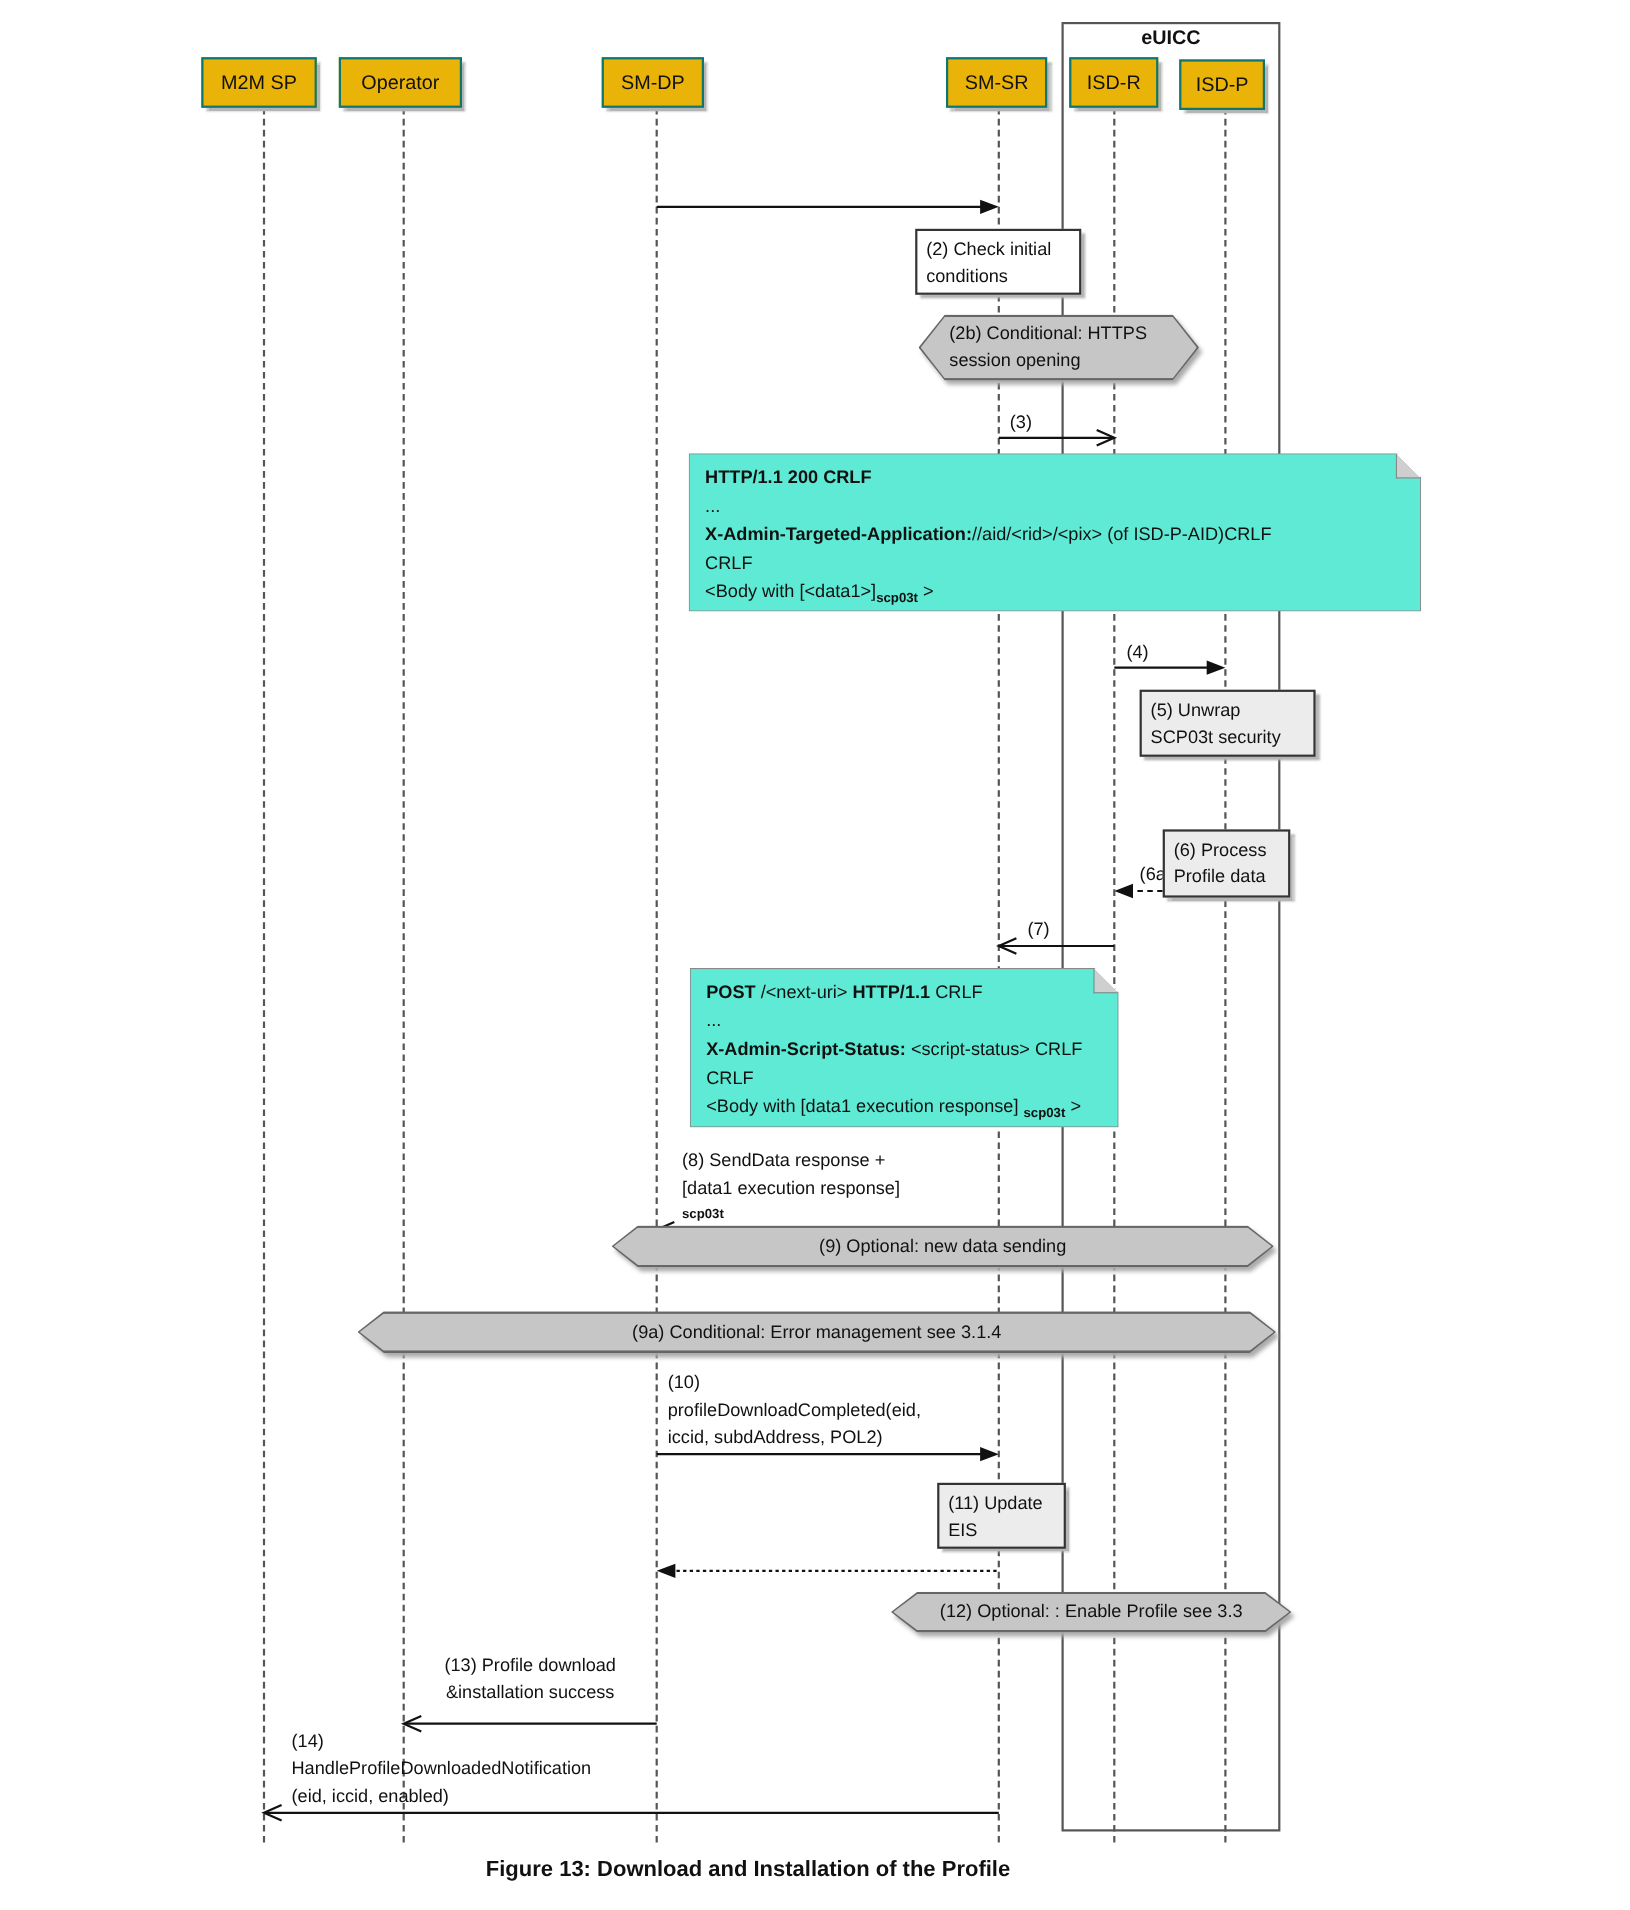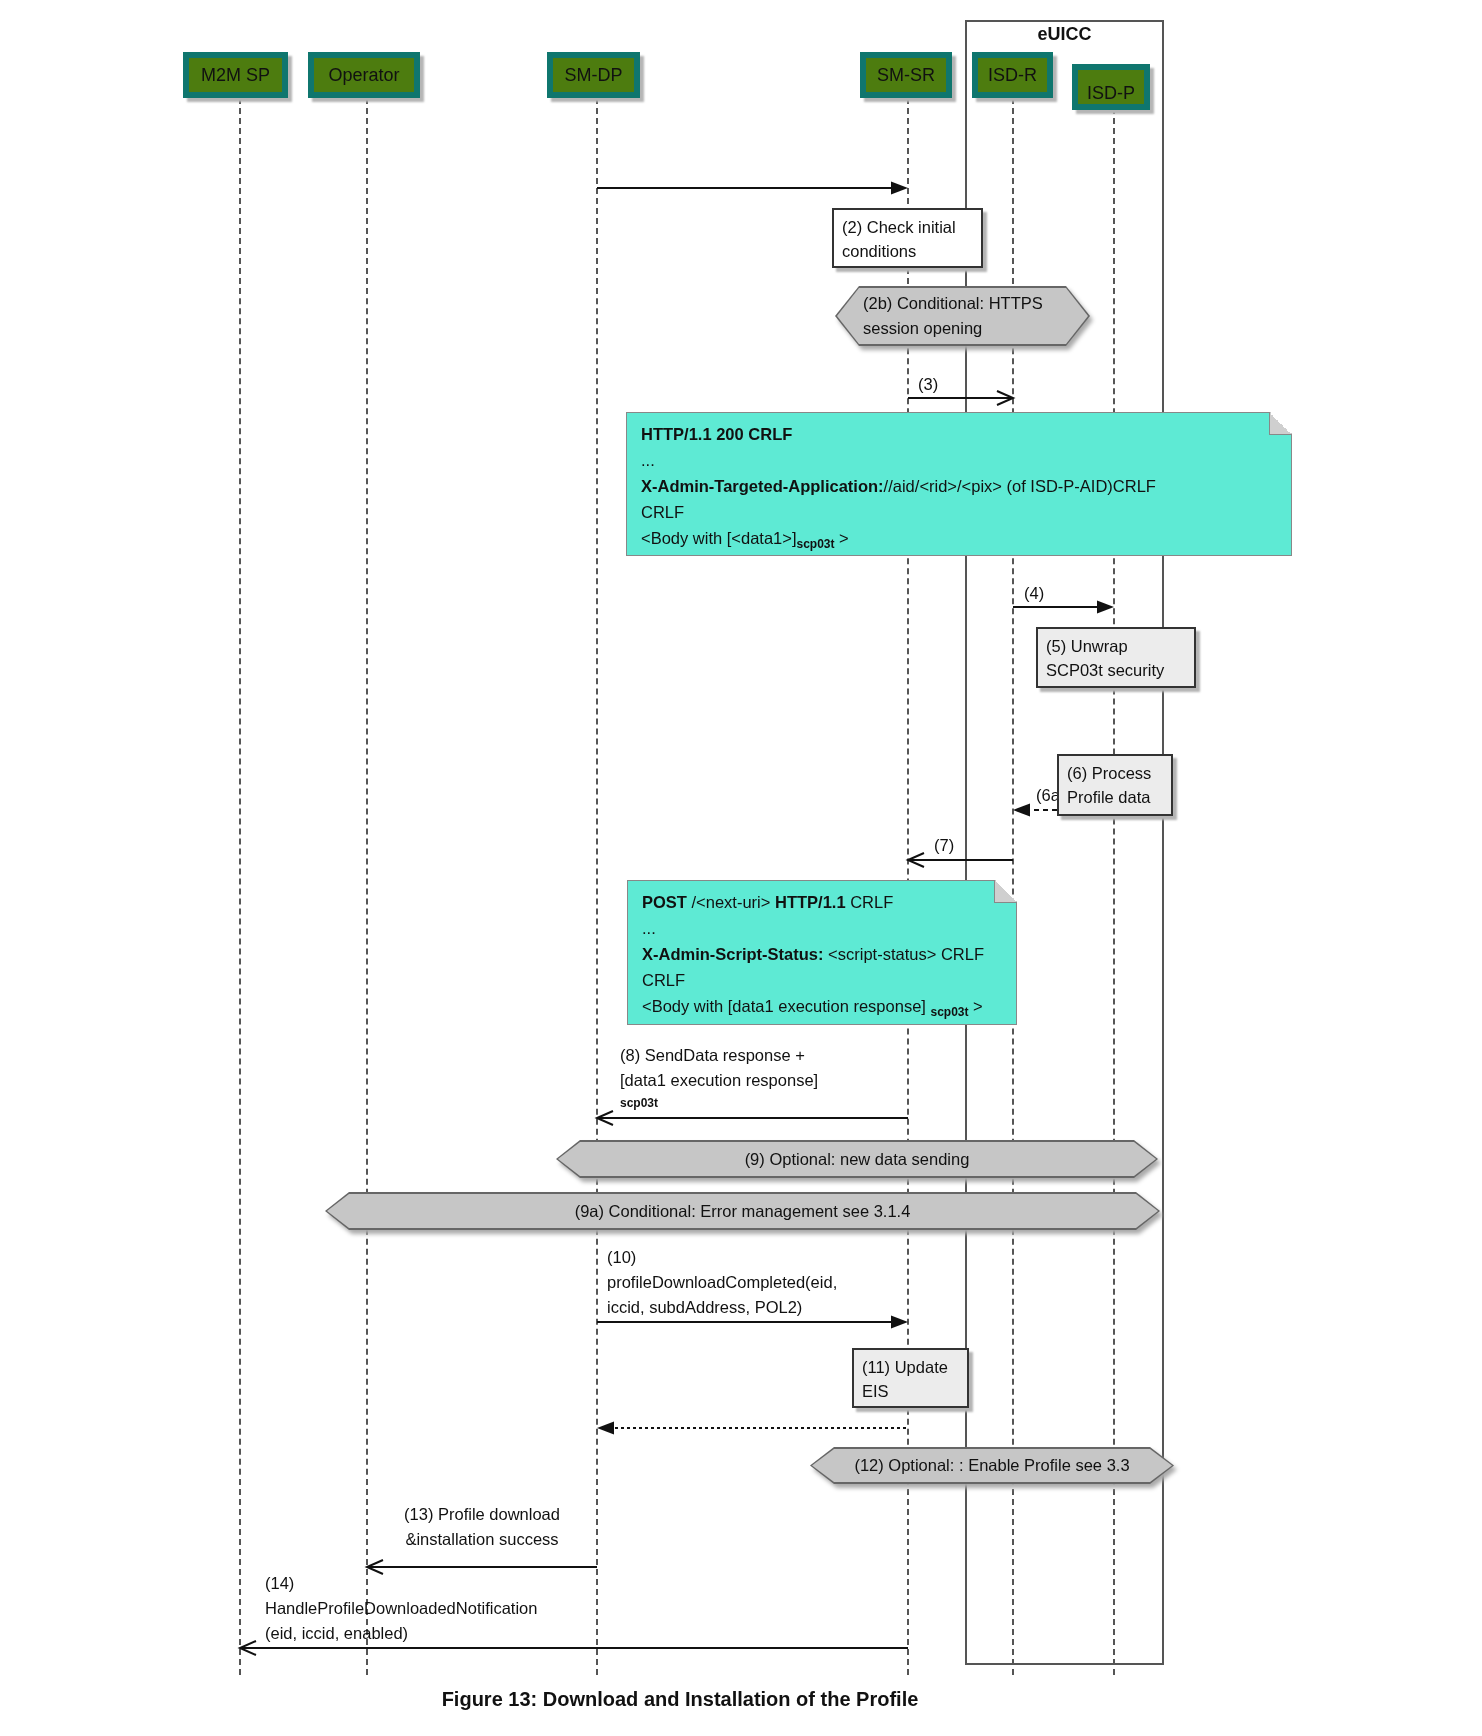--- a/index.html
+++ b/index.html
@@ -1,21 +1,21 @@
 <!DOCTYPE html>
 <html><head>
 <meta charset="utf-8">
 <style>
   html,body{margin:0;padding:0;background:#fff;}
   #diagram{position:relative;width:1482px;height:1736px;background:#fff;
            font-family:"Liberation Sans",sans-serif;color:#111;overflow:hidden;}
 
   .lifeline{position:absolute;width:0;border-left:2px dashed #555;z-index:1;}
 
-  .pbox{position:absolute;background:#4d7c0f;border:6px solid #0f766e;box-shadow:4px 4px 2px #b5b5b5;
+  .pbox{position:absolute;background:#eab308;border:2px solid #0f766e;box-shadow:4px 4px 2px #b5b5b5;
         display:flex;align-items:center;justify-content:center;font-size:18px;z-index:5;box-sizing:border-box;}
 
   .frame{position:absolute;border:2px solid #555;z-index:0;box-sizing:border-box;background:transparent;}
   .frame-label{position:absolute;text-align:center;font-weight:bold;font-size:18px;z-index:2;}
 
   .note{position:absolute;border:2px solid #333;box-shadow:4px 4px 2px #b5b5b5;z-index:4;
         font-size:16.5px;line-height:24px;padding:5px 8px;box-sizing:border-box;white-space:nowrap;}
 
   .bignote{position:absolute;background:#5eead4;border:1.5px solid #888;z-index:4;box-sizing:border-box;
            clip-path:polygon(0 0,calc(100% - 22px) 0,100% 22px,100% 100%,0 100%);
@@ -63,21 +63,21 @@
     </div>
   <div class="pbox" style="left:547px;top:52px;width:93px;height:46px;">
       <span>SM-DP</span>
     </div>
   <div class="pbox" style="left:860px;top:52px;width:92px;height:46px;">
       <span>SM-SR</span>
     </div>
   <div class="pbox" style="left:972px;top:52px;width:81px;height:46px;">
       <span>ISD-R</span>
     </div>
-  <div class="pbox" style="left:1072px;top:64px;width:78px;height:46px;align-items:flex-end;">
+  <div class="pbox" style="left:1072px;top:54px;width:78px;height:46px;">
       <span>ISD-P</span>
     </div>
 
   <svg class="arrow" style="left:597px;top:177px;width:311px;" width="311" height="22">
     <line x1="0" y1="11" x2="296" y2="11" stroke="#111" stroke-width="2"></line>
     <polygon points="311,11 294,4.5 294,17.5" fill="#111"></polygon>
   </svg>
 
   <div class="note" style="left:832px;top:208px;width:151px;height:60px;background:#ffffff;">
     <div>(2) Check initial</div>
@@ -148,21 +148,21 @@
   <div class="mlabel" style="left:620px;top:1043px;">
     <div>(8) SendData response +</div>
     <div>[data1 execution response]</div>
     <div class="sub" style="vertical-align:baseline;display:block;line-height:20px;">scp03t</div>
   </div>
   <svg class="arrow" style="left:597px;top:1107px;width:311px;" width="311" height="22">
     <line x1="2" y1="11" x2="311" y2="11" stroke="#111" stroke-width="2"></line>
     <polyline points="16,4 0,11 16,18" fill="none" stroke="#111" stroke-width="2"></polyline>
   </svg>
 
-  <div class="hex" style="left:556px;top:1140px;width:602px;height:38px;">
+  <div class="hex" style="left:556px;top:1114px;width:602px;height:38px;">
     <div class="hex-outer">
         <div class="hex-inner">
           <span>(9) Optional: new data sending</span>
         </div>
       </div>
   </div>
 
   <div class="hex" style="left:325px;top:1192px;width:835px;height:38px;">
     <div class="hex-outer">
         <div class="hex-inner">

